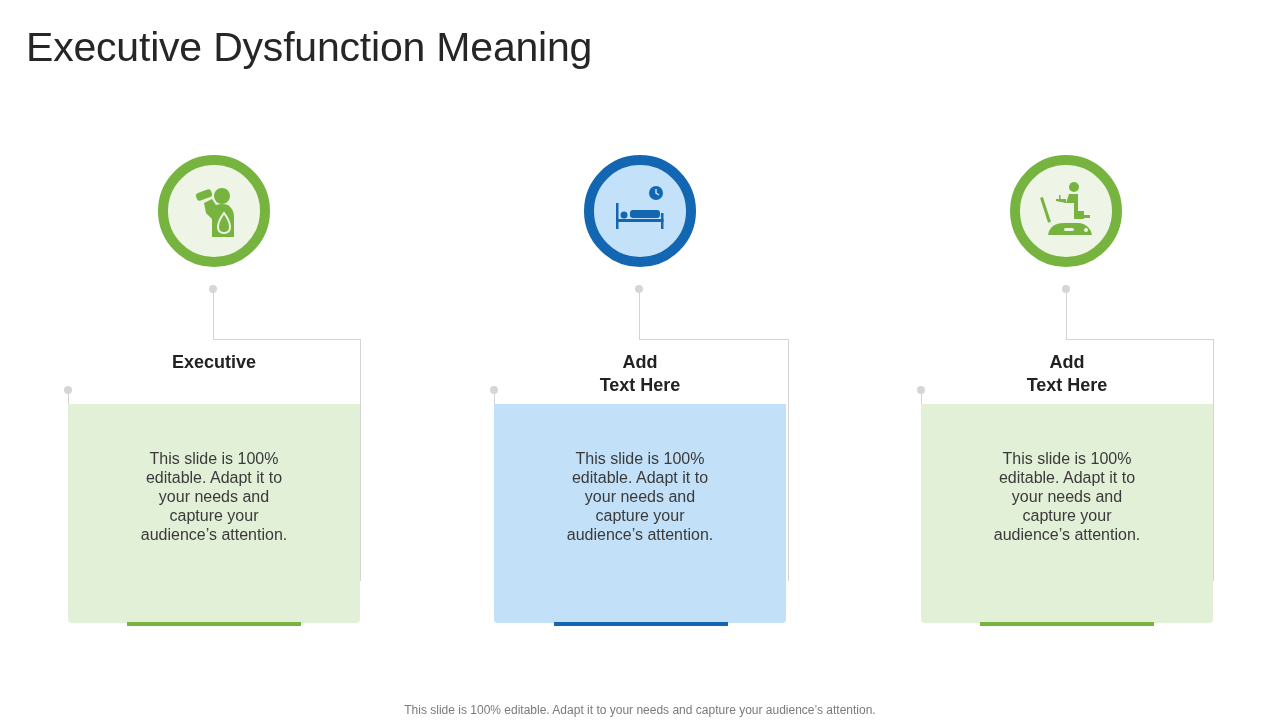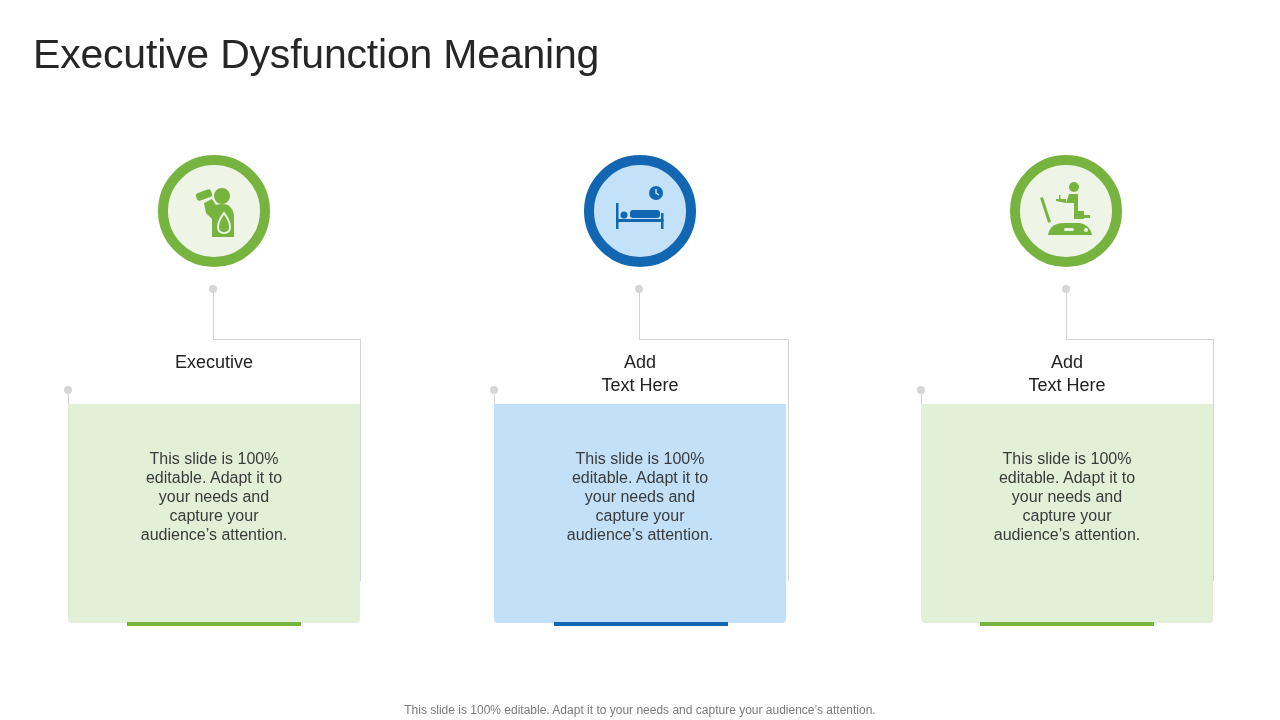--- a/index.html
+++ b/index.html
@@ -2,34 +2,34 @@
 <html><head>
 <meta charset="utf-8">
 <style>
   html, body { margin: 0; padding: 0; }
   body {
     width: 1280px; height: 720px; background: #ffffff; position: relative; overflow: hidden;
     font-family: "Liberation Sans", sans-serif; color: #222;
   }
   .title {
     position: absolute; left: 26px; top: 24px; font-size: 41px; font-weight: normal;
-    color: #262626; letter-spacing: -0.2px; margin: 7px; white-space: nowrap;
+    color: #262626; letter-spacing: -0.2px; margin: 0; white-space: nowrap;
   }
   .col { position: absolute; top: 0; width: 300px; height: 720px; }
   .icon-ring {
     position: absolute; top: 155px; width: 112px; height: 112px; border-radius: 50%;
     box-sizing: border-box; border-width: 10px; border-style: solid;
     display: flex; align-items: center; justify-content: center;
   }
   .icon-ring svg { width: 64px; height: 64px; }
   .dot { position: absolute; width: 8px; height: 8px; border-radius: 50%; background: #d6d6d6; }
   .vline { position: absolute; width: 1px; background: #d4d4d4; }
   .hline { position: absolute; height: 1px; background: #d4d4d4; }
   .heading {
-    position: absolute; top: 351px; width: 292px; text-align: center; font-weight: normal;
+    position: absolute; top: 351px; width: 292px; text-align: center; font-weight: bold;
     font-size: 18px; line-height: 23px; color: #222;
   }
   .card {
     position: absolute; top: 404px; width: 292px; height: 219px; border-radius: 0 0 4px 4px;
     display: flex; align-items: center; justify-content: center;
   }
   .card-text {
     width: 160px; text-align: center; font-size: 16px; line-height: 19px; color: #3a3a3a;
     margin-top: -34px;
   }

